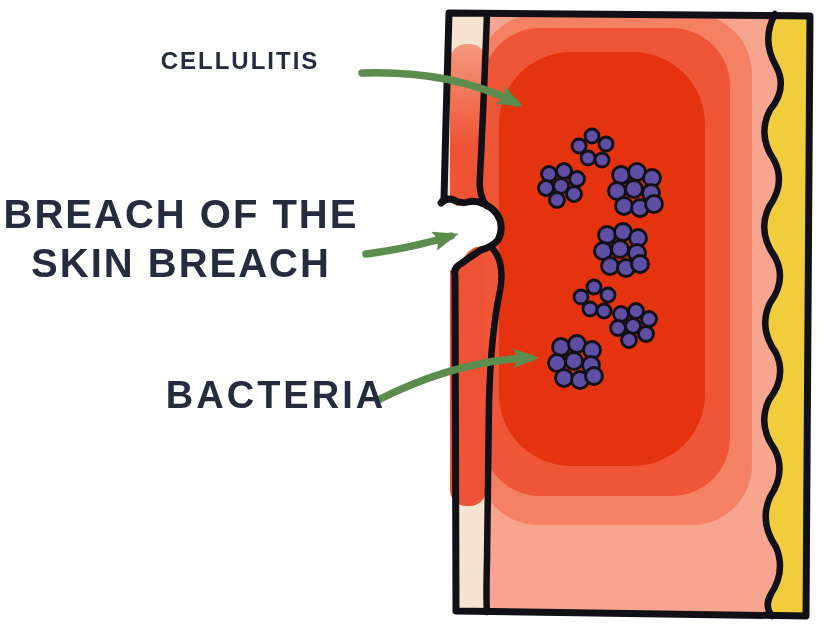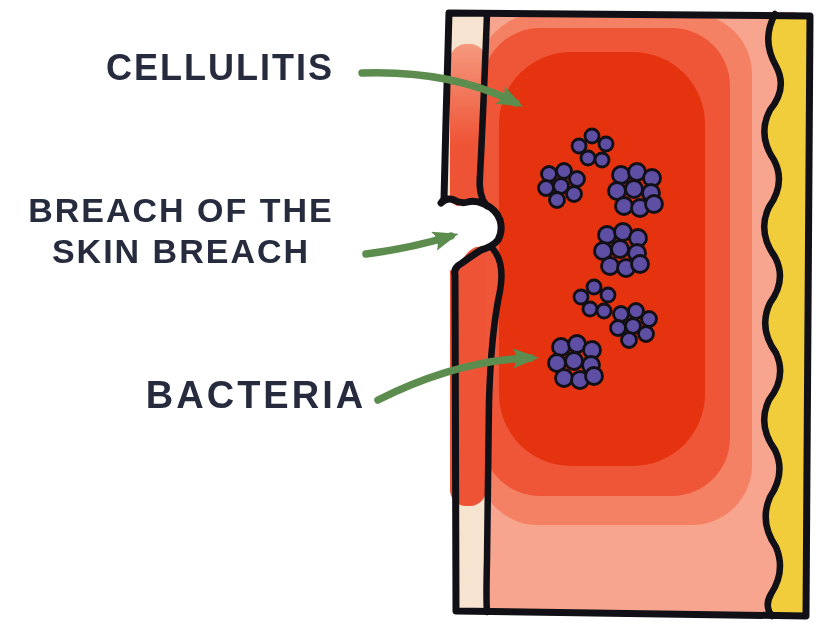--- a/index.html
+++ b/index.html
@@ -13,23 +13,23 @@
   .stage svg{position:absolute;left:0;top:0;}
   .label{
     position:absolute;
     color:var(--text,#262b3e);
     font-weight:700;
     text-align:center;
     line-height:1.22;
     letter-spacing:2px;
     user-select:none;
   }
-  .label-cellulitis{left:94px;top:46px;width:252px;font-size:36px;}
-  .label-breach{left:0px;top:190px;width:362px;font-size:34px;}
-  .label-bacteria{left:144px;top:372px;width:224px;font-size:38px;letter-spacing:3px;}
+  .label-cellulitis{left:114px;top:46px;width:252px;font-size:24px;}
+  .label-breach{left:0px;top:190px;width:362px;font-size:40px;}
+  .label-bacteria{left:164px;top:372px;width:224px;font-size:38px;letter-spacing:3px;}
 
   
   .skin-base{fill:var(--epidermis_cream);}
   .ring-outer{fill:var(--inflame_light);}
   .ring-mid{fill:var(--inflame_mid);}
   .ring-strong{fill:var(--inflame_strong);}
   .ring-deep{fill:var(--inflame_deep);}
   .subcutis{fill:var(--subcutis_yellow);}
   .notch-fill{fill:#ffffff;}
   .ink-line{fill:none;stroke:var(--ink);stroke-width:7;stroke-linecap:round;stroke-linejoin:round;}

